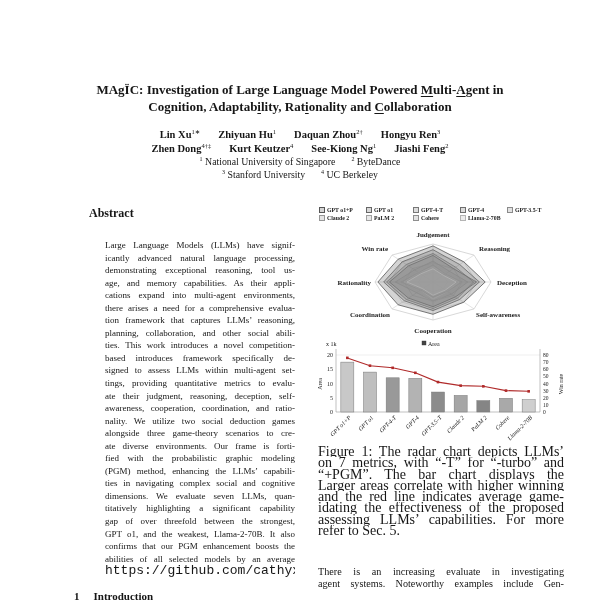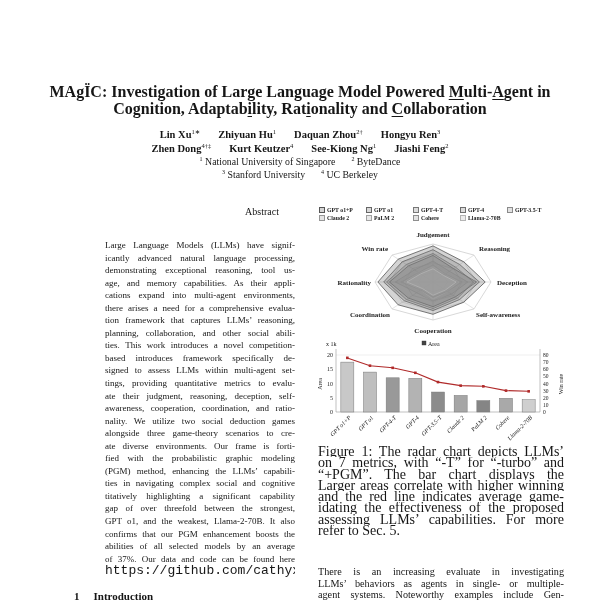--- a/index.html
+++ b/index.html
@@ -1,29 +1,29 @@
 <!DOCTYPE html>
 <html><head>
 <meta charset="utf-8">
 <style>
   html,body{margin:0;padding:0;background:#fff;}
   .page{position:relative;width:600px;height:600px;background:#ffffff;overflow:hidden;
         font-family:"Liberation Serif",serif;color:#161616;}
   .title{position:absolute;top:72px;left:0;width:600px;text-align:center;
-         font-weight:bold;font-size:16px;line-height:17px;}
+         font-weight:bold;font-size:13px;line-height:17px;}
   .ul{text-decoration:underline;text-decoration-thickness:1px;text-underline-offset:2px;}
   .authors-row{position:absolute;left:0;width:600px;text-align:center;
                font-size:10.5px;font-weight:bold;line-height:13px;}
   .au{margin:0 9px;white-space:nowrap;}
   .au sup{font-size:6.5px;font-weight:normal;}
   .affil{position:absolute;left:0;width:600px;text-align:center;font-size:9.8px;line-height:12px;}
   .affil sup{font-size:6px;}
   .gapL{margin-left:16px;}
-  .abstract-head{position:absolute;top:206px;left:89px;width:190px;text-align:right;
-                 font-weight:normal;font-size:10px;}
+  .abstract-head{position:absolute;top:206px;left:89px;width:190px;text-align:left;
+                 font-weight:bold;font-size:12px;}
   .abstract{position:absolute;top:231px;left:105px;width:190px;font-size:9px;margin-top:8px;}
   .ln{height:12.55px;line-height:12.55px;overflow:hidden;text-align:justify;text-align-last:justify;}
   .last-line{text-align-last:left;}
   .mono{font-family:Liberation Mono, monospace;font-size:13px;}
   .intro-head{position:absolute;top:590px;left:74px;font-weight:bold;font-size:11px;}
   .intro-head .num{margin-right:14px;}
   .fig-legend{position:absolute;top:206px;left:319px;width:248px;
               font-size:5.8px;font-weight:bold;line-height:8px;color:#222;}
   .leg-row{display:flex;}
   .leg-item{display:flex;align-items:center;width:47px;}
@@ -66,26 +66,26 @@
       <div class="ln">signed to assess LLMs within multi-agent set-</div>
       <div class="ln">tings, providing quantitative metrics to evalu-</div>
       <div class="ln">ate their judgment, reasoning, deception, self-</div>
       <div class="ln">awareness, cooperation, coordination, and ratio-</div>
       <div class="ln">nality. We utilize two social deduction games</div>
       <div class="ln">alongside three game-theory scenarios to cre-</div>
       <div class="ln">ate diverse environments. Our frame is forti-</div>
       <div class="ln">fied with the probabilistic graphic modeling</div>
       <div class="ln">(PGM) method, enhancing the LLMs’ capabili-</div>
       <div class="ln">ties in navigating complex social and cognitive</div>
+      <div class="ln">dimensions. We evaluate seven LLMs, quan-</div>
       <div class="ln">titatively highlighting a significant capability</div>
       <div class="ln">gap of over threefold between the strongest,</div>
       <div class="ln">GPT o1, and the weakest, Llama-2-70B. It also</div>
       <div class="ln">confirms that our PGM enhancement boosts the</div>
       <div class="ln">abilities of all selected models by an average</div>
-      <div class="ln">of 37%. Our data and code can be found here</div>
       <div class="ln last-line mono">https://github.com/cathyxl/MAgIC.</div>
     </div>
 
   <div class="intro-head">
     <span class="num">1</span><span>Introduction</span>
   </div>
 
   <div>
     <div class="fig-legend" id="radar-legend">
         <div class="leg-row">
@@ -220,17 +220,16 @@
         <div class="ln">Larger areas correlate with higher winning rates, val-</div>
         <div class="ln">and the red line indicates average game-winning rates.</div>
         <div class="ln">idating the effectiveness of the proposed metrics for</div>
         <div class="ln">assessing LLMs’ capabilities. For more processing,</div>
         <div class="ln last-line">refer to Sec. 5.</div>
       </div>
   </div>
 
   <div class="bodytext">
       <div class="ln">There is an increasing evaluate in investigating</div>
-      <div class="ln">LLMs’ behaviors as agents in single- or multiple-</div>
       <div class="ln">agent systems. Noteworthy examples include Gen-</div>
     </div>
 
 </div>
 
 </body></html>

